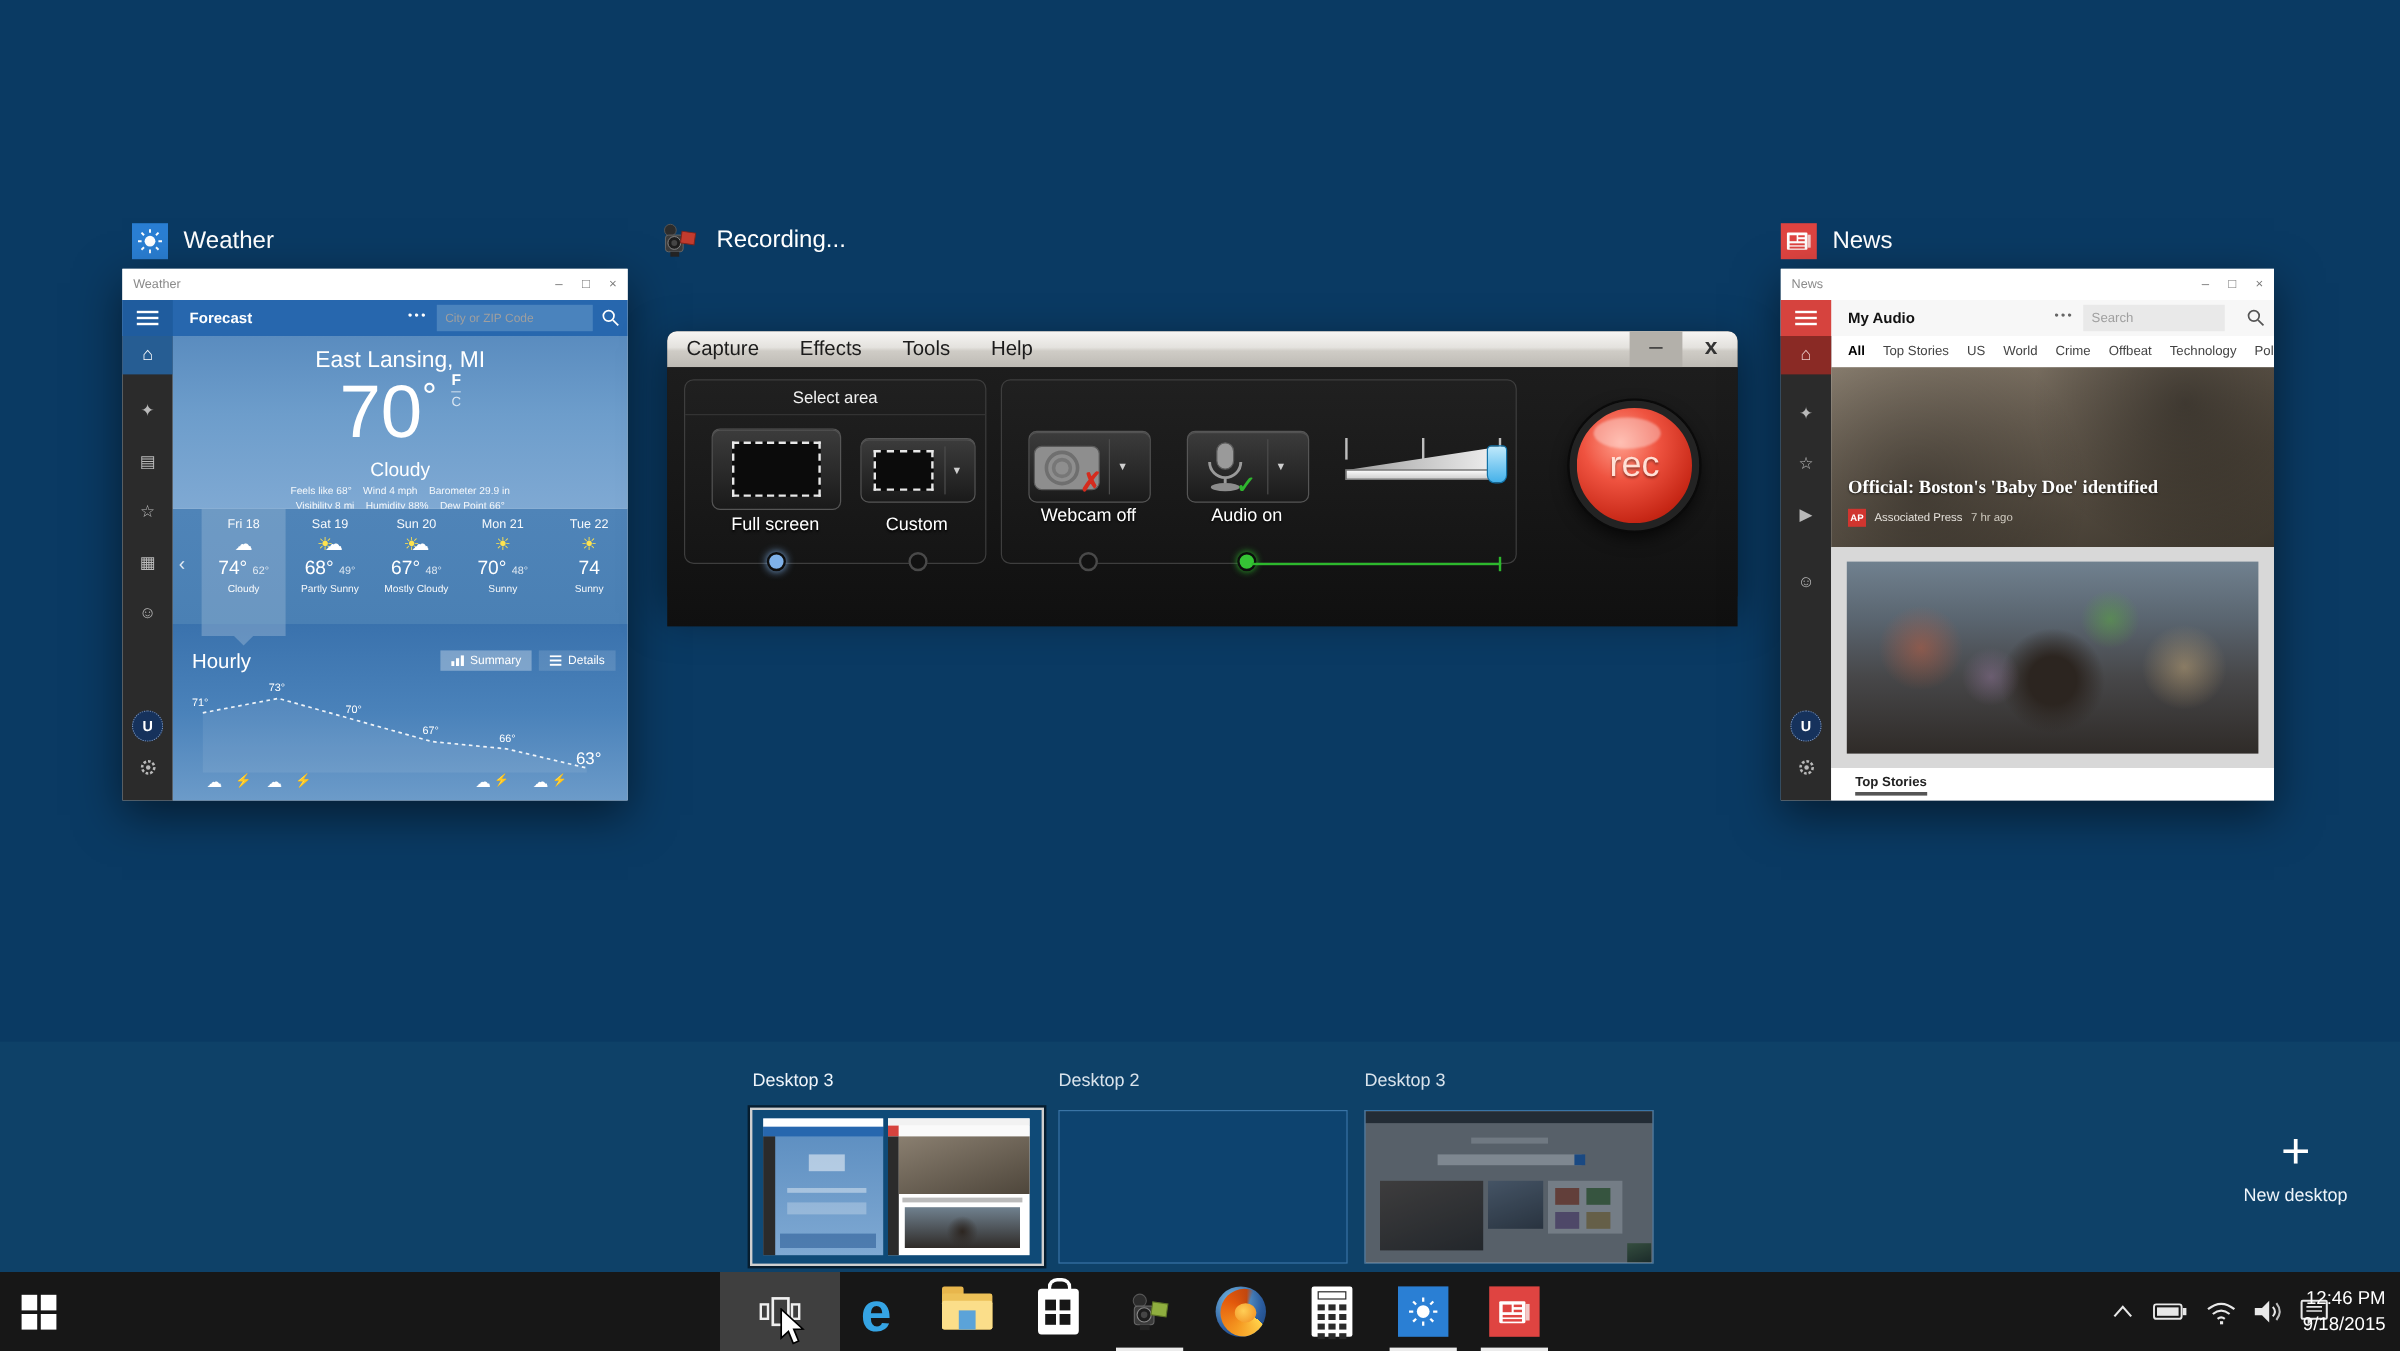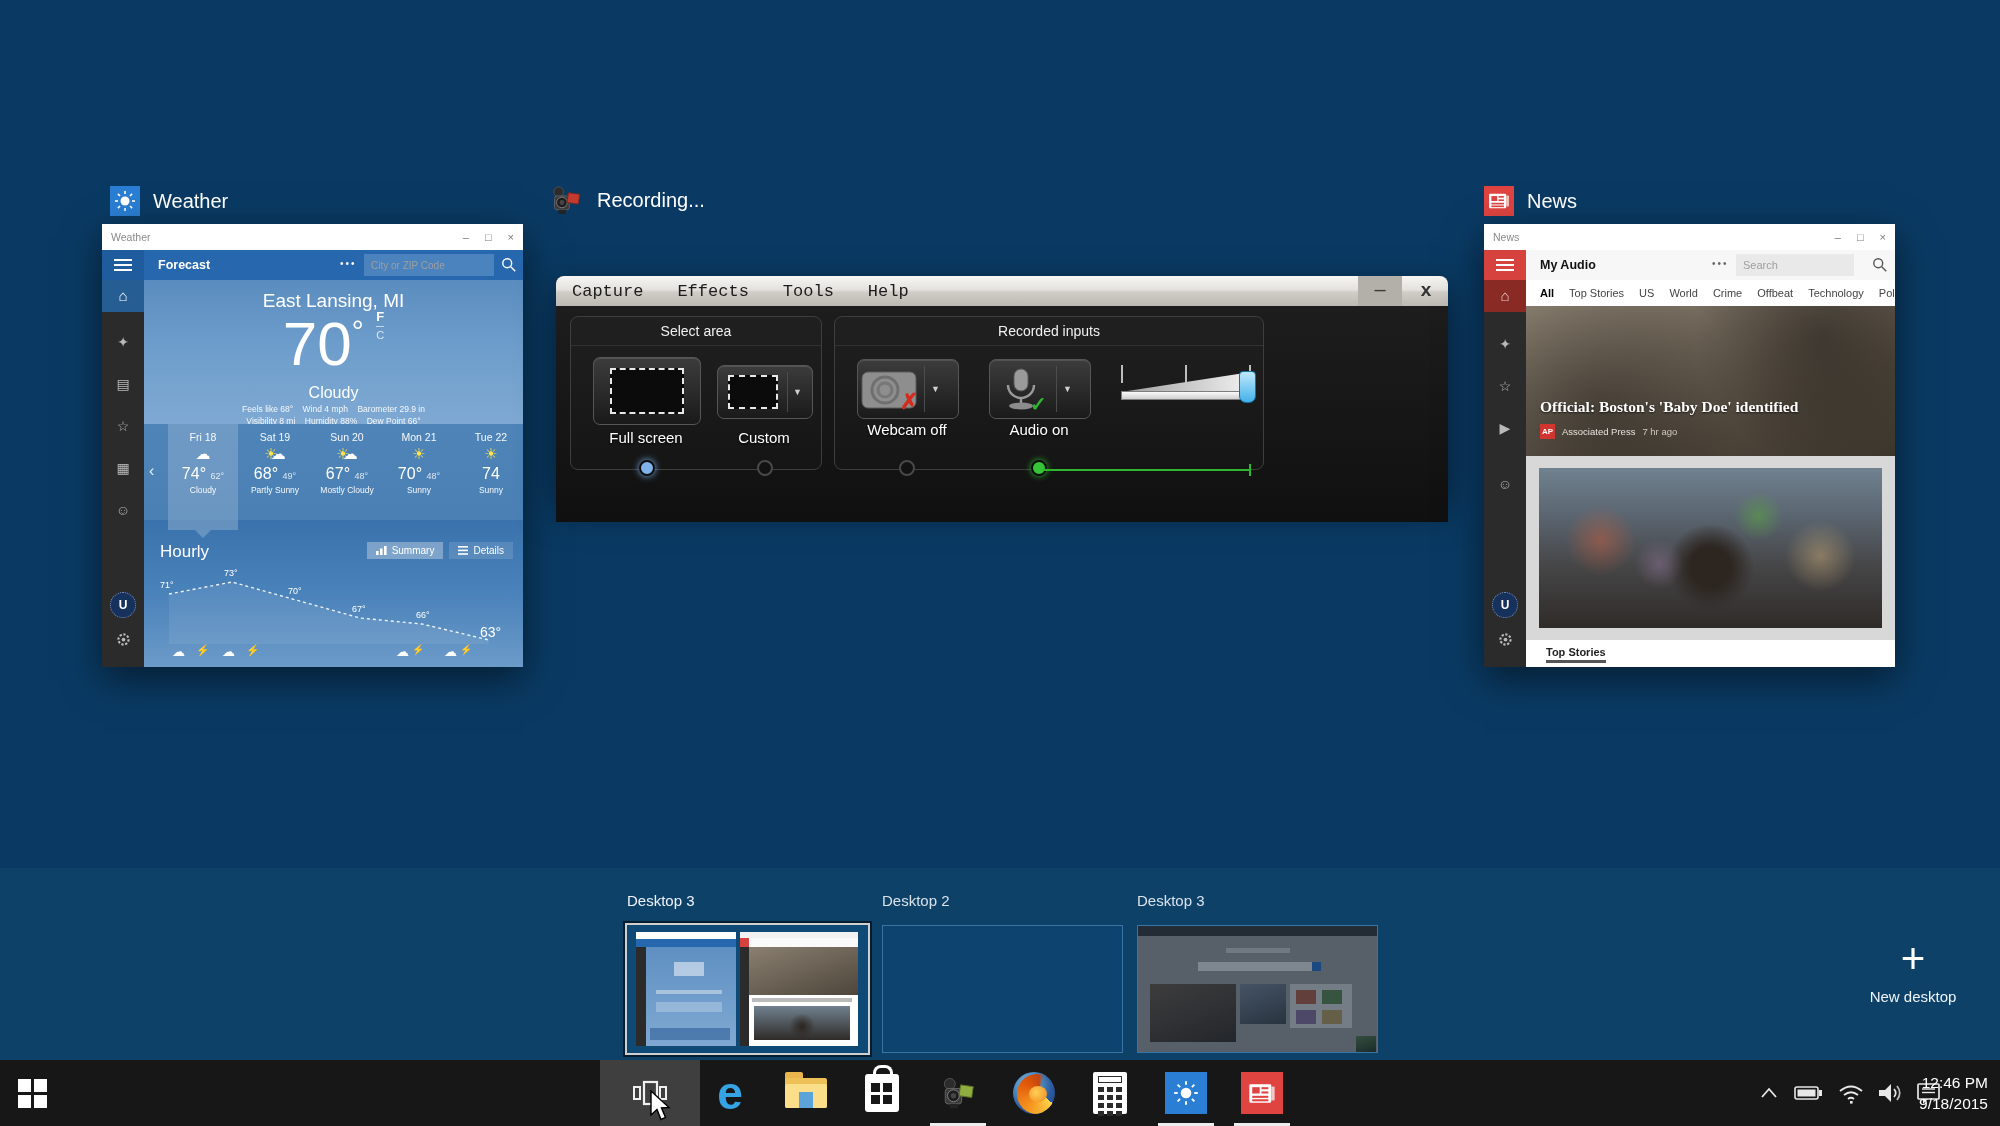--- a/index.html
+++ b/index.html
@@ -28,21 +28,21 @@
   
   .panel{position:absolute;border:1px solid #3e3e3e;border-radius:8px;background:linear-gradient(180deg,#202020,#151515);}
   .panel .ptitle{height:28px;line-height:28px;text-align:center;font-size:14px;color:#f0f0f0;border-bottom:1px solid #333;}
   .recbtnbox{background:linear-gradient(180deg,#3c3c3c,#1a1a1a);border:1px solid #565656;border-radius:7px;
              box-shadow:inset 0 1px 0 rgba(255,255,255,.12);display:flex;align-items:center;justify-content:center;position:absolute;}
   .dashed{border:2px dashed #e8e8e8;background:#0b0b0b;}
   .radio{position:absolute;width:12px;height:12px;border-radius:50%;bottom:-7px;}
   .r-on-blue{background:#7fb2ea;border:2px solid #0d0d0d;box-shadow:0 0 7px #7fb2ea;}
   .r-off{background:#121212;border:2px solid #494949;}
   .r-on-green{background:#35c435;border:2px solid #0d0d0d;box-shadow:0 0 6px #2db82d;}
-  .menuitem{font-size:17px;color:#1c1c1c;margin-right:34px;font-family:Liberation Mono, monospace;}
+  .menuitem{font-size:17px;color:#1c1c1c;margin-right:34px;}
   
   .ntab{font-size:11px;color:#444;white-space:nowrap;}
   
   .dt-label{position:absolute;font-size:15px;color:#eef4fa;}
   .thumb{position:absolute;width:241px;height:128px;box-sizing:border-box;}
   
   #taskbar{position:absolute;left:0;top:1060px;width:2000px;height:66px;background:#171717;}
   .tb-btn{position:absolute;top:0;width:76px;height:66px;display:flex;align-items:center;justify-content:center;}
   .runline{position:absolute;bottom:0;height:3px;width:56px;background:#ececec;}
   .tray{position:absolute;top:0;height:66px;display:flex;align-items:center;justify-content:center;}
@@ -267,21 +267,20 @@
           <div style="width:1px;height:40px;background:#4c4c4c;margin-left:9px;"></div>
           <span style="color:#cfcfcf;font-size:9px;margin-left:5px;">▼</span>
         </div>
         <div class="abs" style="left:22px;top:112px;width:106px;text-align:center;font-size:15px;color:#fff;text-shadow:0 1px 2px #000;">Full screen</div>
         <div class="abs" style="left:146px;top:112px;width:94px;text-align:center;font-size:15px;color:#fff;text-shadow:0 1px 2px #000;">Custom</div>
         <span class="radio r-on-blue" style="left:68px;"></span>
         <span class="radio r-off" style="left:186px;"></span>
       </div>
 
       <div class="panel" style="left:278px;top:10px;width:428px;height:152px;">
-        <div class="ptitle">Recorded inputs</div>
 
         <div class="recbtnbox" style="left:22px;top:42px;width:100px;height:58px;justify-content:flex-start;">
           <svg width="62" height="46" viewBox="0 0 62 46">
             <rect x="4" y="6" width="54" height="36" rx="6" fill="#8e8e8e" stroke="#5a5a5a"></rect>
             <circle cx="27" cy="24" r="13" fill="none" stroke="#6f6f6f" stroke-width="3"></circle>
             <circle cx="27" cy="24" r="7" fill="none" stroke="#777" stroke-width="3"></circle>
             <text x="42" y="43" font-size="22" font-weight="bold" fill="#d42b1e" font-family="Liberation Sans, sans-serif">✗</text>
           </svg>
           <div style="width:1px;height:46px;background:#4c4c4c;margin-left:4px;"></div>
           <span style="color:#cfcfcf;font-size:9px;margin-left:6px;">▼</span>
@@ -308,20 +307,24 @@
           <div class="abs" style="left:0;top:4px;width:130px;height:26px;background:linear-gradient(90deg,#9e9e9e,#f2f2f2);clip-path:polygon(0 88%,100% 12%,100% 88%);"></div>
           <div class="abs" style="left:0;top:26px;width:130px;height:9px;background:linear-gradient(180deg,#fafafa,#cfcfcf);border:1px solid #7e7e7e;box-sizing:border-box;"></div>
           <div class="abs" style="left:118px;top:6px;width:15px;height:30px;background:linear-gradient(180deg,#bfe9fb,#45b1ea);border:1px solid #1273a8;border-radius:4px 4px 7px 7px;"></div>
         </div>
         <span class="radio r-off" style="left:64px;"></span>
         <span class="radio r-on-green" style="left:196px;"></span>
         <div class="abs" style="left:208px;bottom:-2px;width:208px;height:2px;background:#2db82d;"></div>
         <div class="abs" style="left:414px;bottom:-7px;width:2px;height:12px;background:#2db82d;"></div>
       </div>
 
+      <div class="abs" style="left:752px;top:28px;width:96px;height:96px;border-radius:50%;border:6px solid #232323;box-shadow:0 0 0 2px #0a0a0a,0 6px 14px rgba(0,0,0,.7);background:radial-gradient(circle at 38% 30%,#ff9d8a 0%,#ef5340 35%,#c62615 75%,#8f1a0c 100%);display:flex;align-items:center;justify-content:center;">
+        <div class="abs" style="left:14px;top:8px;width:56px;height:26px;border-radius:50%;background:rgba(255,255,255,.35);filter:blur(1px);"></div>
+        <span style="font-size:30px;color:#ffe0d6;text-shadow:0 1px 2px rgba(0,0,0,.4);">rec</span>
+      </div>
     </div>
   </div>
 
   <div class="window" style="left:1484px;top:224px;width:411px;height:443px;">
     <div class="tbar">
       <span>News</span>
       <span class="ctrls">
         <span>–</span>
         <span>□</span>
         <span>×</span>

